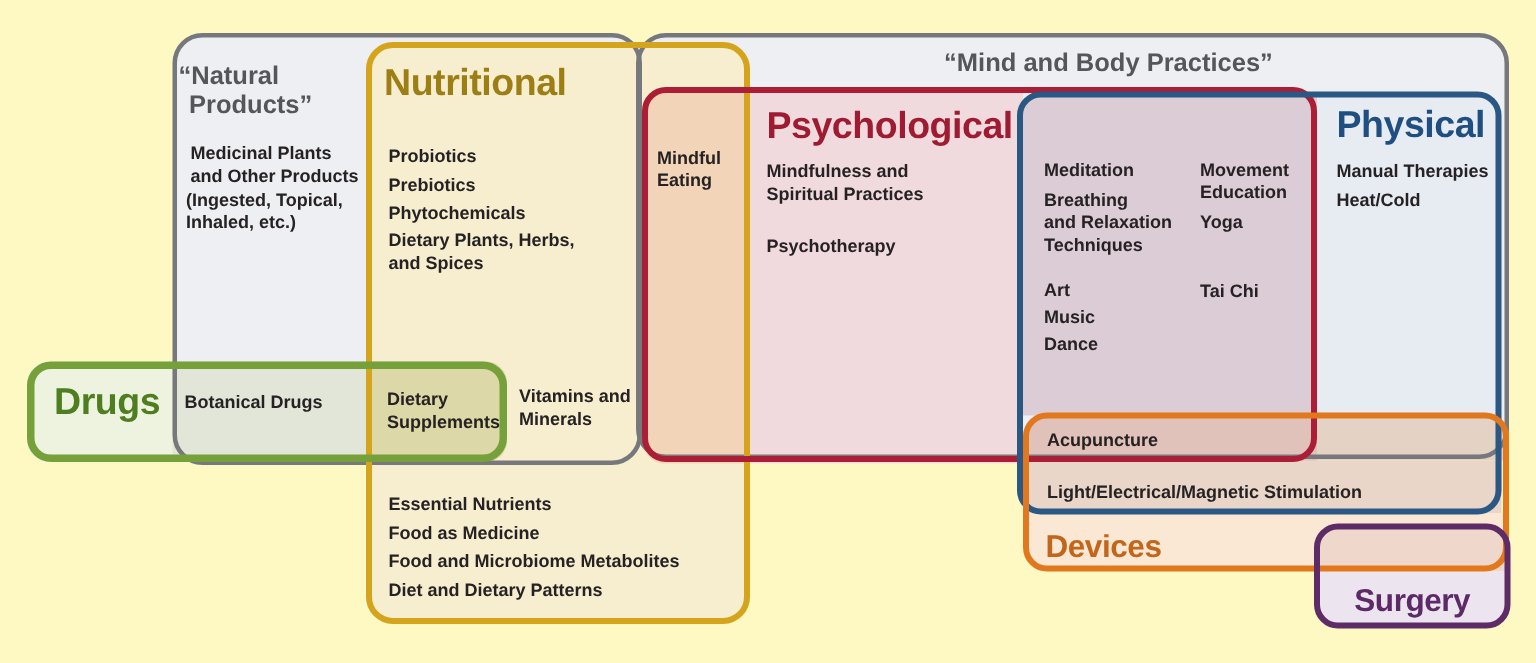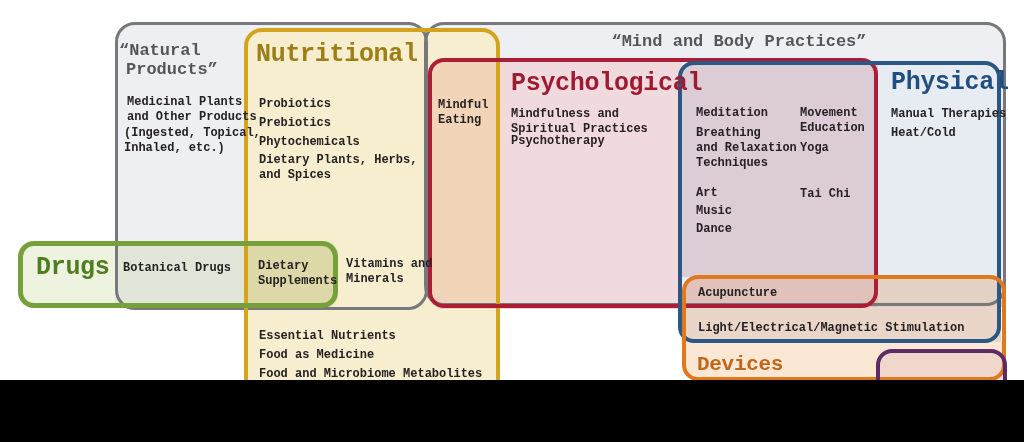--- a/index.html
+++ b/index.html
@@ -1,17 +1,17 @@
 <!DOCTYPE html>
 <html><head>
 <meta charset="utf-8">
 <style>
   html,body{margin:0;padding:0;background:#000;}
-  #stage{position:relative;width:1024px;height:380px;background:#ffffff;overflow:hidden;
-         font-family:Liberation Mono, monospace;}
+  #stage{position:relative;width:1024px;height:442px;background:#fef9c3;overflow:hidden;
+         font-family:Liberation Sans, sans-serif;}
   #stage div{position:absolute;box-sizing:border-box;}
 
   
   .f-gray1 {left:115px;top:22px;width:313px;height:288px;background:#edeff3;border-radius:20px;}
   .f-gray2 {left:424px;top:22px;width:582px;height:284px;background:#edeff3;border-radius:20px;}
   .f-yellow{left:244px;top:28px;width:256px;height:388px;background:#f6eecf;border-radius:18px;}
   .f-peach {left:429px;top:59px;width:69px;height:250px;background:#f2d4b8;border-radius:14px 0 0 14px;}
   .f-pink  {left:498px;top:59px;width:184px;height:250px;background:#f1dadd;}
   .f-mauve {left:682px;top:62px;width:196px;height:215px;background:#dbccd5;border-radius:14px 0 0 0;}
   .f-lblue {left:878px;top:62px;width:122px;height:215px;background:#e7ebf2;border-radius:0 14px 0 0;}
@@ -53,21 +53,21 @@
   .t-dsupp   {left:258px;top:259px;}
   .t-vitamins{left:346px;top:257px;}
   .t-essential{left:259px;top:329px;}
   .t-foodmed {left:259px;top:348px;}
   .t-foodmicro{left:259px;top:367px;}
   .t-dietpat {left:259px;top:386px;}
   .t-mindful {left:438px;top:98px;}
   .t-mb-title{left:424px;top:32px;width:582px;text-align:center;font-weight:600;}
   .t-psy-title{left:511px;top:71px;color:#9e1b32;}
   .t-mindfulness{left:511px;top:107px;}
-  .t-psycho  {left:511px;top:134px;}
+  .t-psycho  {left:511px;top:157px;}
   .t-meditation{left:696px;top:106px;}
   .t-breathing{left:696px;top:126px;}
   .t-art     {left:696px;top:186px;}
   .t-music   {left:696px;top:204px;}
   .t-dance   {left:696px;top:222px;}
   .t-movement{left:800px;top:106px;}
   .t-yoga    {left:800px;top:141px;}
   .t-taichi  {left:800px;top:160px;margin-top:27px;}
   .t-phy-title{left:891px;top:70px;color:#1f4e80;}
   .t-manual  {left:891px;top:107px;}
@@ -153,14 +153,15 @@
   <div class="item t-taichi">Tai Chi</div>
 
   <div class="btitle t-phy-title">Physical</div>
   <div class="item t-manual">Manual Therapies</div>
   <div class="item t-heat">Heat/Cold</div>
 
   <div class="btitle t-drugs-title">Drugs</div>
   <div class="item t-acup">Acupuncture</div>
   <div class="item t-light">Light/Electrical/Magnetic Stimulation</div>
   <div class="btitle t-dev-title">Devices</div>
+  <div class="btitle t-surg-title">Surgery</div>
 
 </div>
 
 </body></html>

